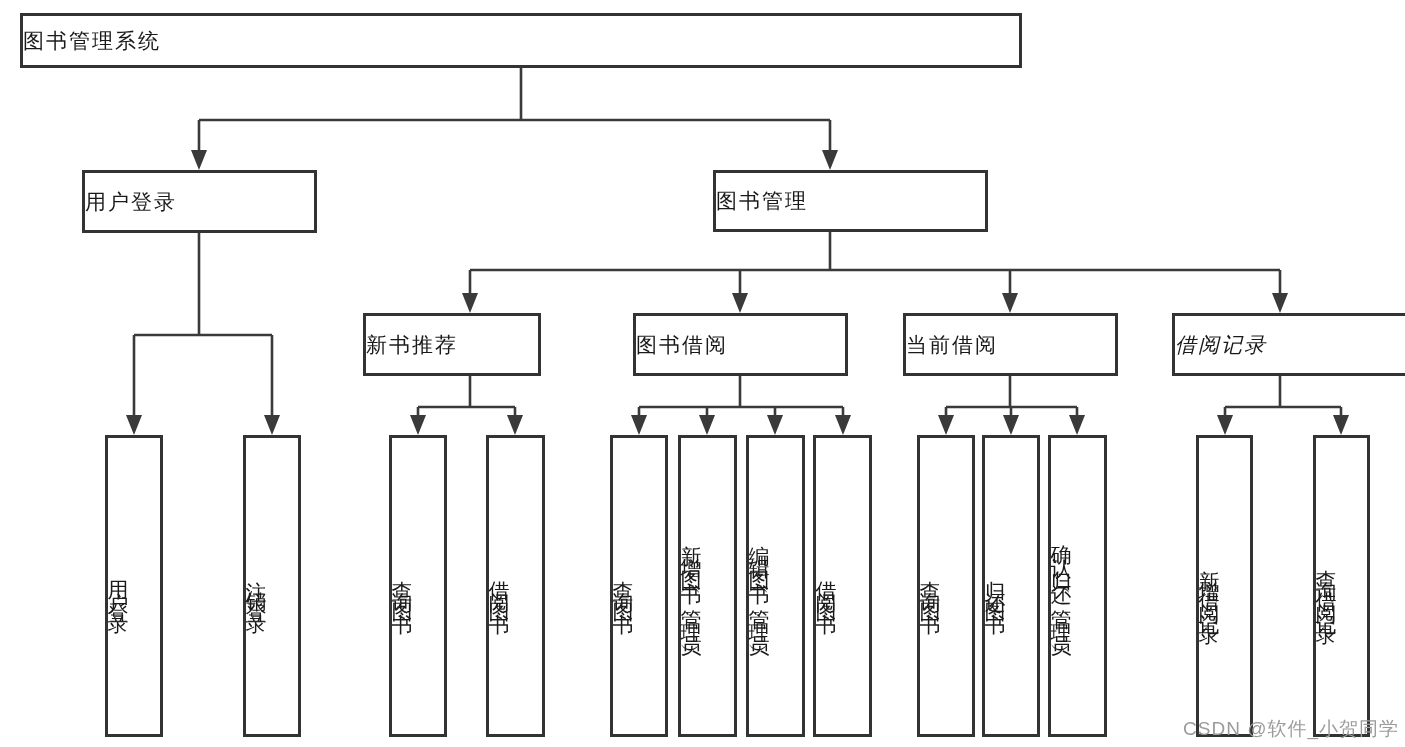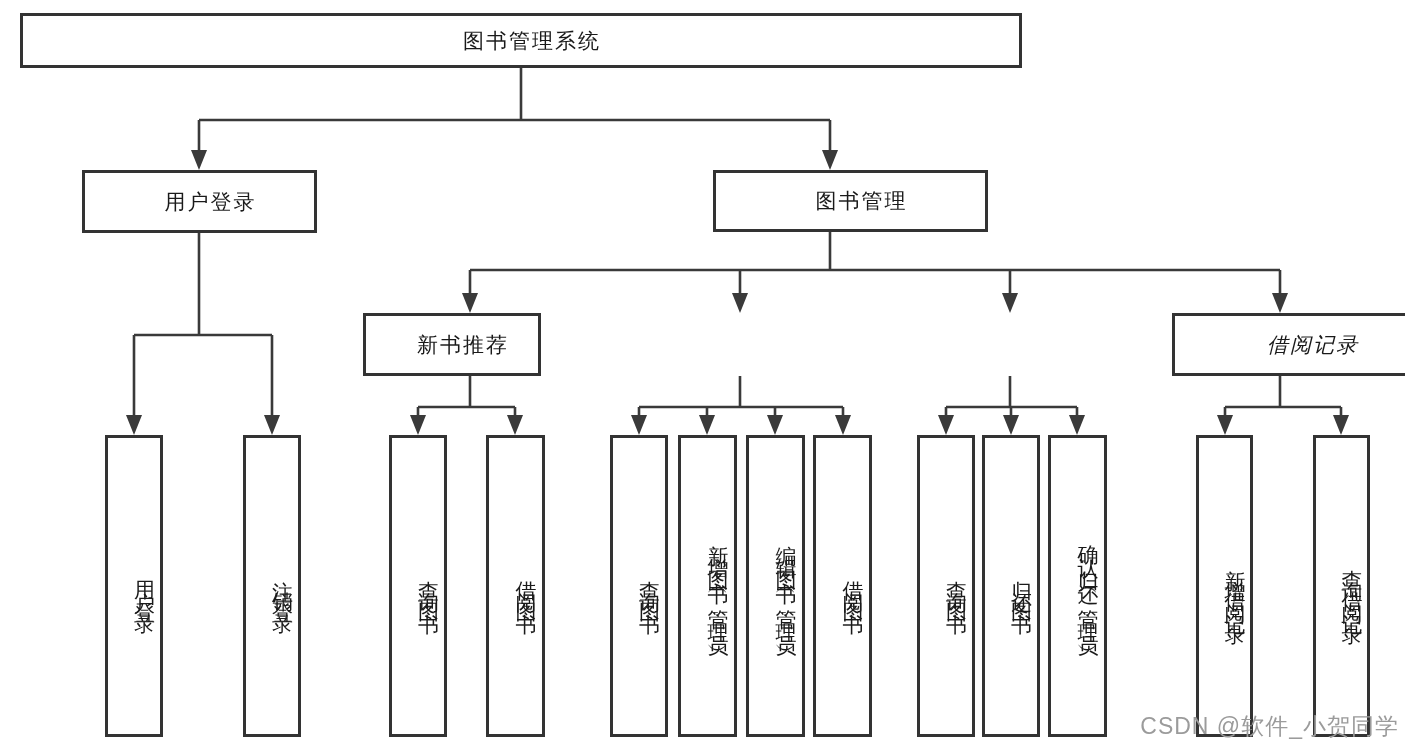--- a/index.html
+++ b/index.html
@@ -21,43 +21,42 @@
   .connectors{
     position:absolute;left:0;top:0;width:1405px;height:747px;
     color:var(--line);
     pointer-events:none;
   }
   .node{
     position:absolute;
     box-sizing:border-box;
     background:var(--background);
     border:3px solid var(--border);
-    display:flex;align-items:center;justify-content:center;
+    display:flex;align-items:center;
     font-size:21px;
     color:var(--text);
     white-space:nowrap;
-    padding-left:22px;
   }
   .node.root{letter-spacing:2px;}
   .node.branch{letter-spacing:2px;}
   .node.leaf{
     border-width:3px;
   }
   .leaf .vtext{
     writing-mode:vertical-rl;
     text-orientation:mixed;
     letter-spacing:11px;
     font-size:21px;
     line-height:1;
     white-space:nowrap;
   }
   .watermark{
     position:absolute;
     right:6px;bottom:5px;
-    font-size:23px;
+    font-size:19px;
     letter-spacing:1px;
     color:var(--watermark);
     z-index:5;
   }
 </style>
 </head>
 <body>
 
 <div class="canvas">
 
@@ -108,20 +107,26 @@
   <div class="node branch" style="left:82px;top:170px;width:235px;height:63px;">
     <span>用户登录</span>
   </div>
   <div class="node branch" style="left:713px;top:170px;width:275px;height:62px;">
     <span>图书管理</span>
   </div>
 
   <div class="node branch" style="left:363px;top:313px;width:178px;height:63px;">
     <span>新书推荐</span>
   </div>
+  <div class="node branch" style="left:633px;top:313px;width:215px;height:63px;">
+    <span>图书借阅</span>
+  </div>
+  <div class="node branch" style="left:903px;top:313px;width:215px;height:63px;">
+    <span>当前借阅</span>
+  </div>
   <div class="node branch" style="left:1172px;top:313px;width:260px;height:63px;font-style:italic;">
     <span>借阅记录</span>
   </div>
 
   <div class="node leaf" style="left:105px;top:435px;width:58px;height:302px;">
     <span class="vtext">用户登录</span>
   </div>
   <div class="node leaf" style="left:243px;top:435px;width:58px;height:302px;">
     <span class="vtext">注销登录</span>
   </div>

